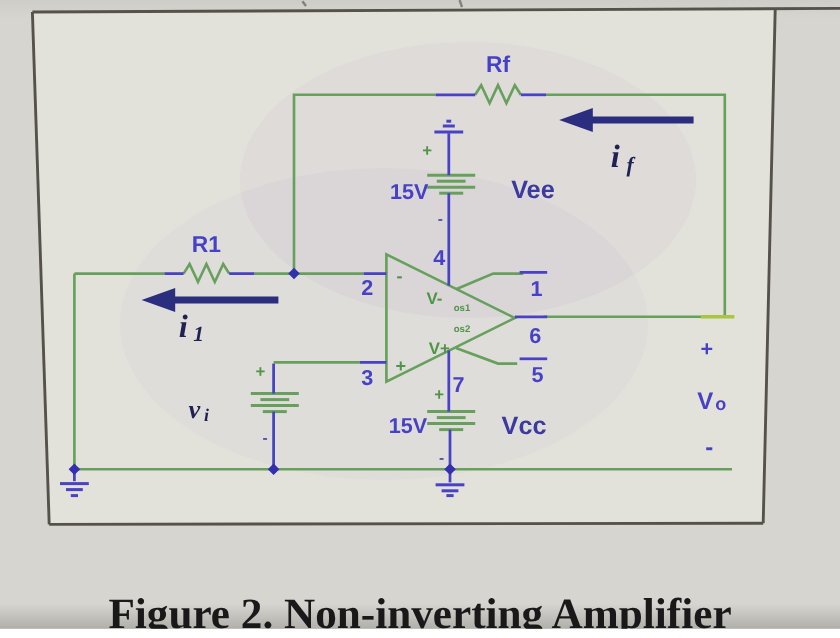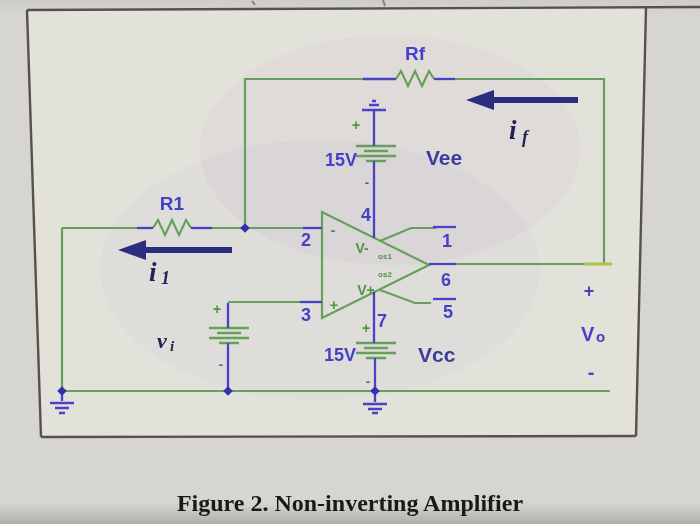--- a/index.html
+++ b/index.html
@@ -16,21 +16,21 @@
   .t-blue{fill:#4641c6;font-family:"Liberation Sans",sans-serif;font-weight:bold;}
   .t-green{fill:#4f9447;font-family:"Liberation Sans",sans-serif;font-weight:bold;}
   .t-navy{fill:#3c3a9e;font-family:"Liberation Sans",sans-serif;font-weight:bold;}
   .t-cur{fill:#1f2153;font-family:"Liberation Serif",serif;font-weight:bold;font-style:italic;}
   .t-tick{fill:#5553a0;font-family:"Liberation Sans",sans-serif;font-weight:bold;}
   .caption{
     position:absolute;left:0;right:0;top:490px;
     text-align:center;
     font-family:"Liberation Serif",serif;
     font-weight:bold;
-    font-size:24px;
+    font-size:36px;
     color:#191919;
     letter-spacing:0px;
   }
 </style>
 </head>
 <body>
 
 <div class="photo">
   <svg width="700" height="532" viewBox="0 0 700 532">
 

